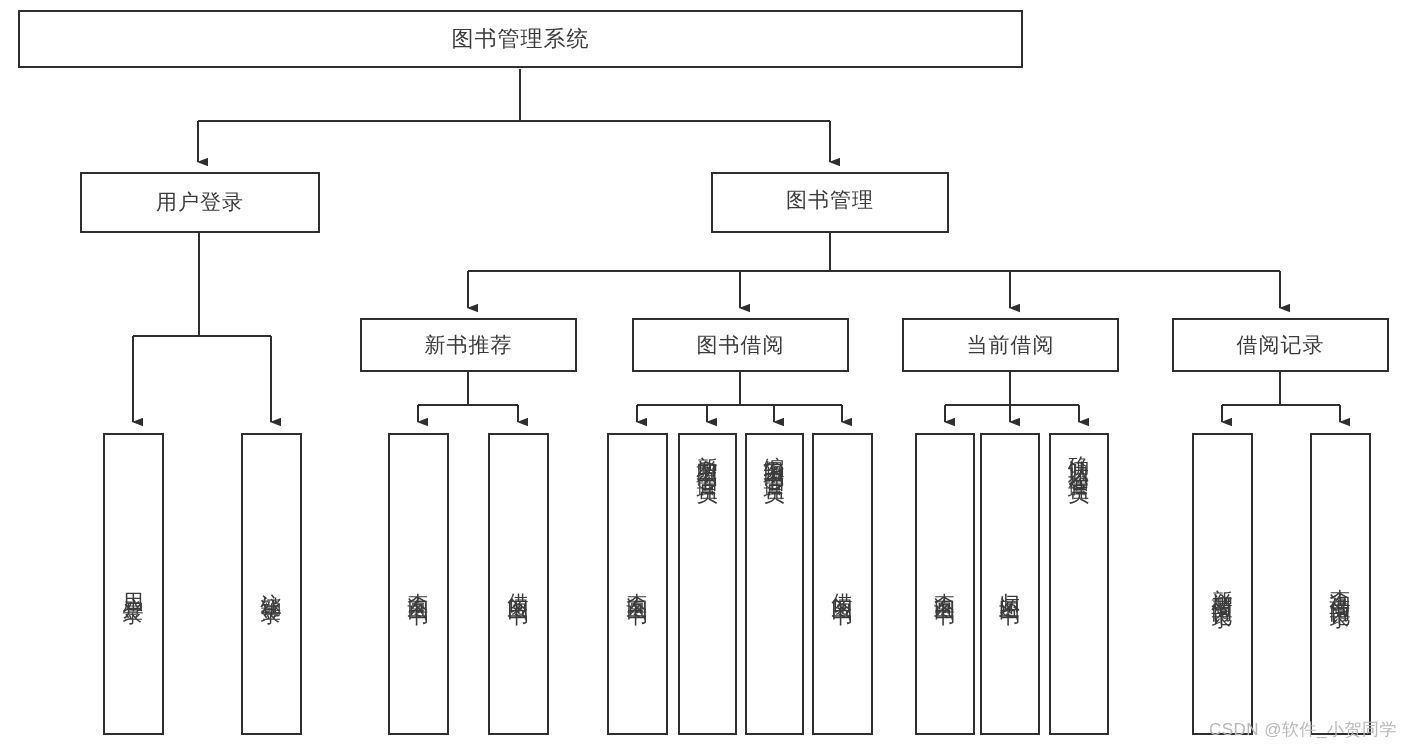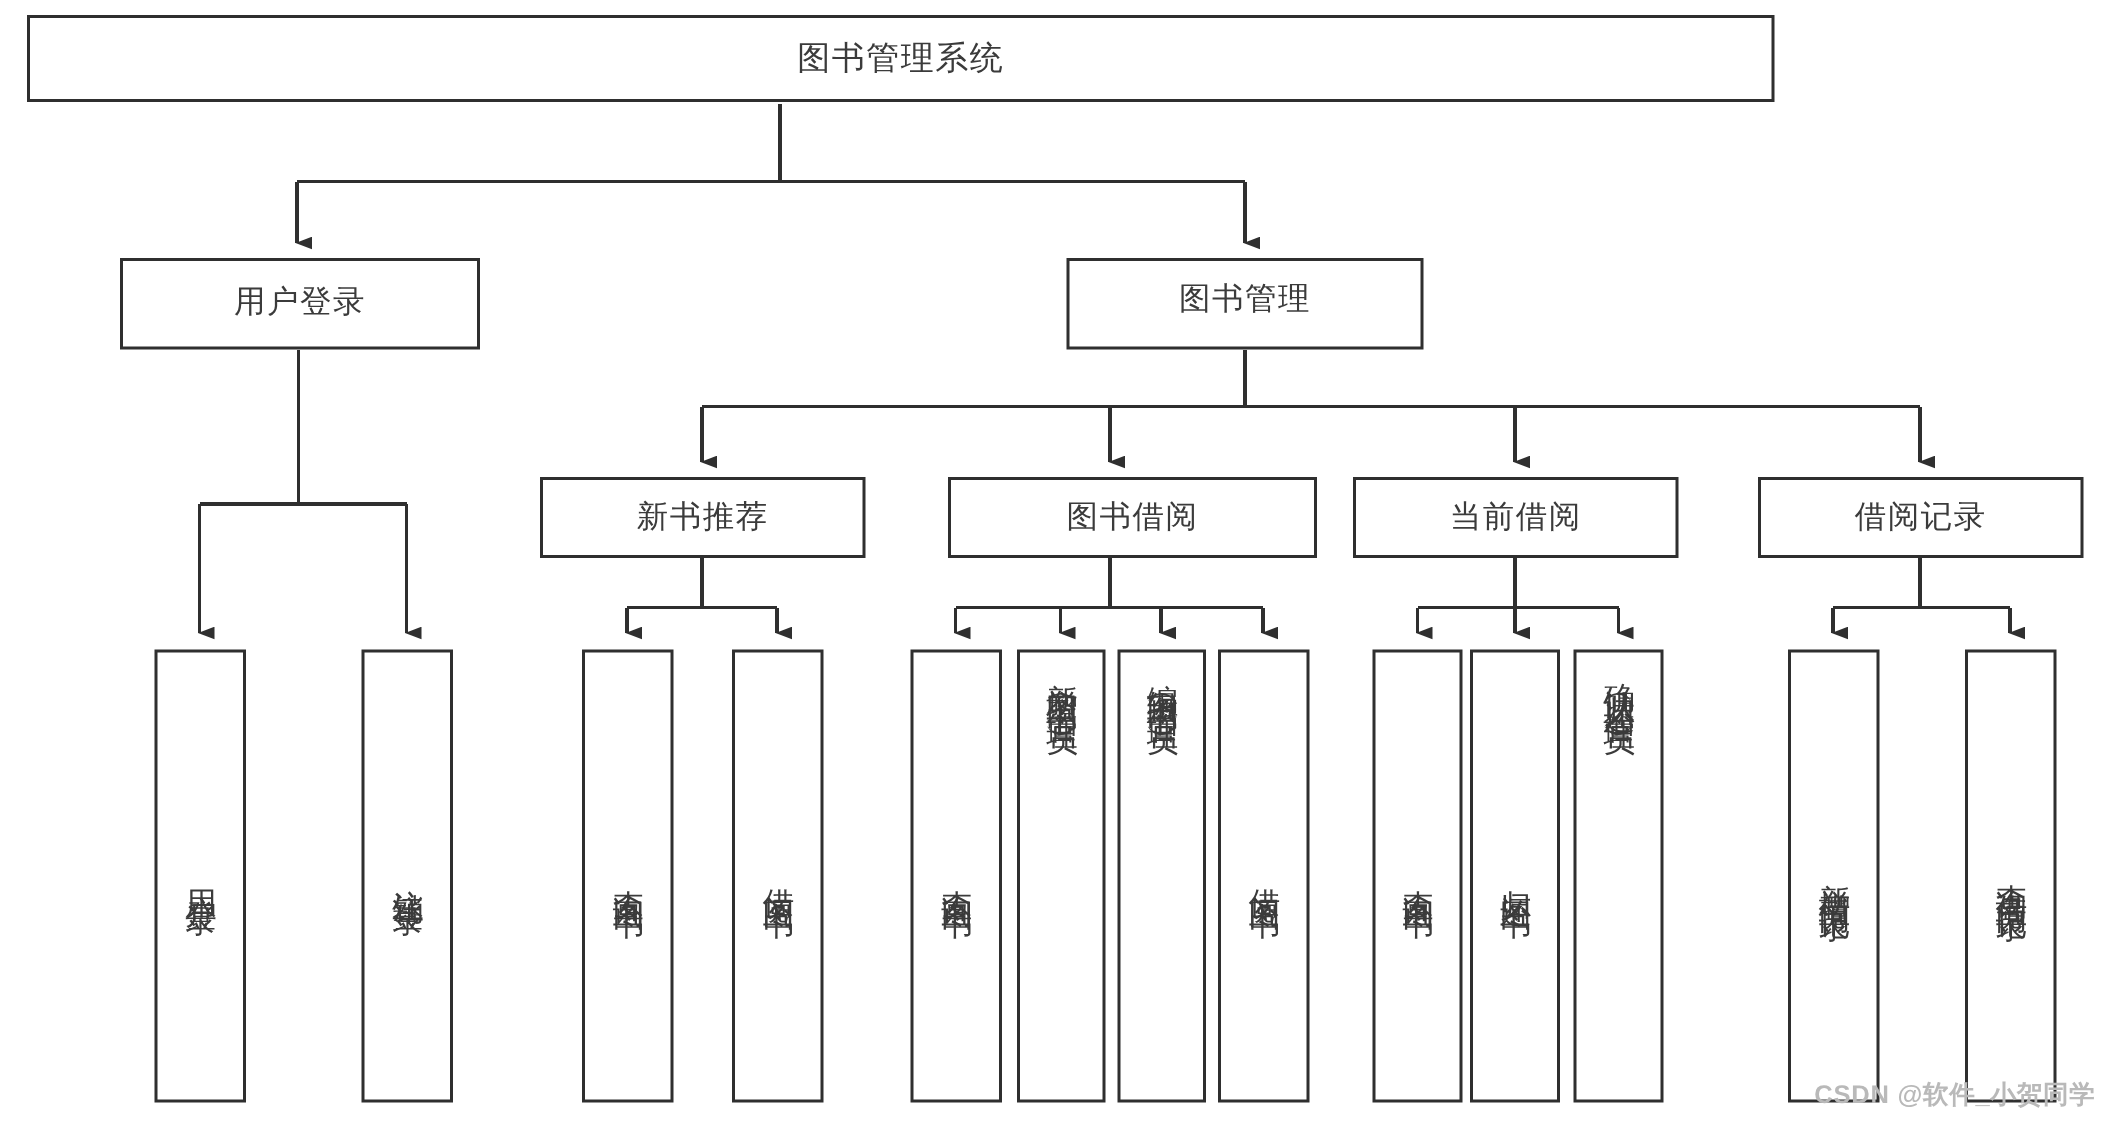--- a/index.html
+++ b/index.html
@@ -43,21 +43,20 @@
   .leaf.mid-text{align-items:center;padding-top:0;}
   .watermark{
     position:absolute;
     right:8px;
     bottom:6px;
     font-size:17px;
     color:#b9b9b9;
     letter-spacing:0.5px;
     white-space:nowrap;
     font-family:"Liberation Sans","DejaVu Sans",sans-serif;
-    font-weight:bold;
   }
 </style>
 </head>
 <body>
 
 <div id="diagram-root">
 
   <svg class="diagram-canvas" viewBox="0 0 1405 747">
     <defs>
       <marker id="arrowhead" markerWidth="10" markerHeight="12" refX="4.2" refY="10" orient="auto" markerUnits="userSpaceOnUse">
@@ -101,35 +100,35 @@
       <path d="M1010,405 L1010,422" marker-end="url(#arrowhead)"></path>
       <path d="M1079,405 L1079,422" marker-end="url(#arrowhead)"></path>
 
       <path d="M1280,372 L1280,405"></path>
       <path d="M1222,405 L1340,405"></path>
       <path d="M1222,405 L1222,422" marker-end="url(#arrowhead)"></path>
       <path d="M1340,405 L1340,422" marker-end="url(#arrowhead)"></path>
     </g>
   </svg>
 
-  <div class="node-box lvl1" style="left:18px;top:10px;width:1165px;height:58px;">
+  <div class="node-box lvl1" style="left:18px;top:10px;width:1005px;height:58px;">
     <span class="node-label">图书管理系统</span>
   </div>
 
   <div class="node-box lvl2" style="left:80px;top:172px;width:240px;height:61px;">
     <span class="node-label">用户登录</span>
   </div>
   <div class="node-box lvl2" style="left:711px;top:172px;width:238px;height:61px;font-family:Liberation Mono, monospace;">
     <span class="node-label">图书管理</span>
   </div>
 
   <div class="node-box lvl3" style="left:360px;top:318px;width:217px;height:54px;justify-content:center;">
     <span class="node-label">新书推荐</span>
   </div>
-  <div class="node-box lvl3" style="left:632px;top:318px;width:246px;height:54px;">
+  <div class="node-box lvl3" style="left:632px;top:318px;width:217px;height:54px;">
     <span class="node-label">图书借阅</span>
   </div>
   <div class="node-box lvl3" style="left:1172px;top:318px;width:217px;height:54px;">
     <span class="node-label">借阅记录</span>
   </div>
   <div class="node-box lvl3" style="left:902px;top:318px;width:217px;height:54px;">
     <span class="node-label">当前借阅</span>
   </div>
 
   <div class="node-box leaf mid-text" style="left:103px;top:433px;width:61px;height:302px;">

